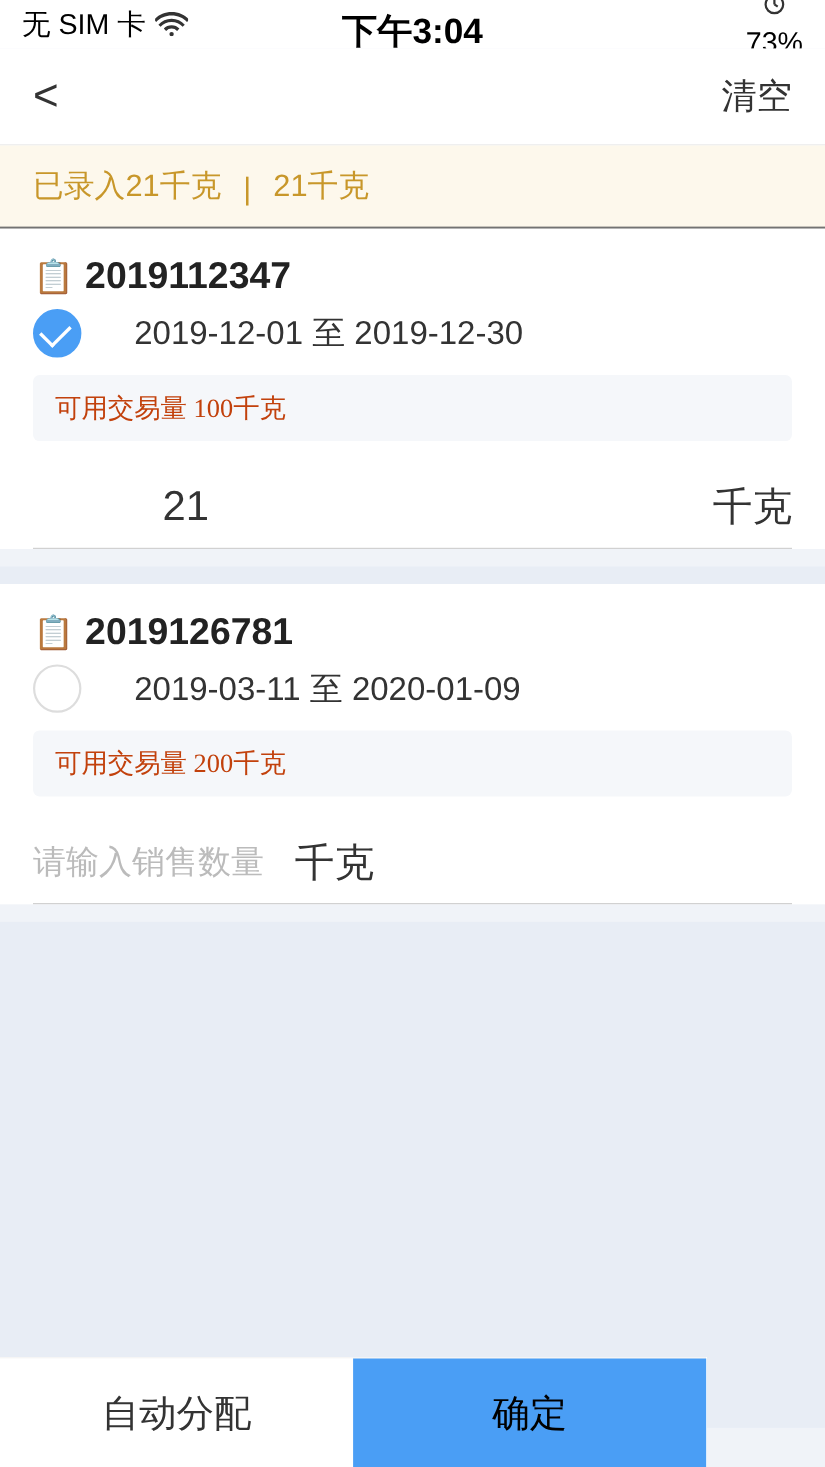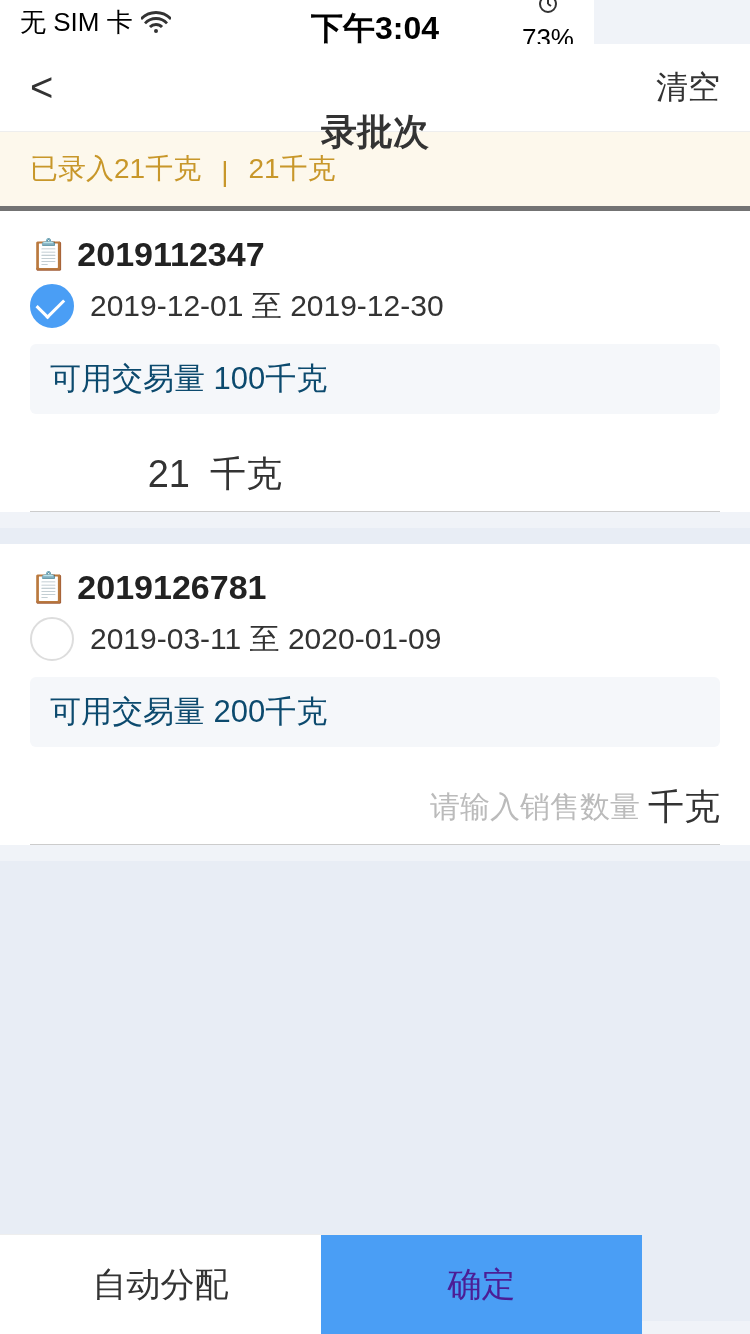--- a/index.html
+++ b/index.html
@@ -8,21 +8,21 @@
       width: 750px;
       min-height: 1334px;
       font-family: -apple-system, 'PingFang SC', 'Helvetica Neue', Arial, sans-serif;
       background: #f0f3f8;
       position: relative;
       overflow-x: hidden;
     }
 
     
     .status-bar {
-      width: 594px;
+      width: 750px;
       height: 44px;
       background: #fff;
       display: flex;
       align-items: center;
       justify-content: space-between;
       padding: 0 20px;
       font-size: 28px;
       font-weight: 500;
     }
     .status-left {
@@ -82,21 +82,21 @@
       cursor: pointer;
     }
 
     
     .info-bar {
       background: #fdf8ec;
       padding: 18px 30px;
       display: flex;
       align-items: flex-end;
       gap: 0;
-      border-bottom: 5px solid #737373;
+      border-bottom: 2px solid #737373;
     }
     .info-recorded {
       color: #c8972a;
       font-size: 28px;
     }
     .info-divider {
       color: #c8972a;
       font-size: 28px;
       margin: 0 20px;
     }
@@ -156,28 +156,30 @@
       display: block;
       width: 22px;
       height: 14px;
       border-left: 3px solid #fff;
       border-bottom: 3px solid #fff;
       transform: rotate(-45deg) translateY(-3px);
     }
     .batch-date {
       font-size: 30px;
       color: #333;
+      margin-left: 32px;
     }
     .avail-box {
       background: #f5f7fa;
       border-radius: 6px;
       padding: 14px 20px;
-      font-size: 31px;
-      color: #0c4a6e;
+      font-size: 24px;
+      color: #c2410c;
       margin-left: 0;
+      font-family: Liberation Serif, serif;
     }
     .qty-input {
       text-align: right;
       border: none;
       outline: none;
       font-size: 38px;
       color: #333;
       width: 160px;
       background: transparent;
     }
@@ -215,32 +217,32 @@
       color: #333;
       background: #fff;
       cursor: pointer;
     }
     .btn-confirm {
       flex: 1;
       display: flex;
       align-items: center;
       justify-content: center;
       font-size: 34px;
-      color: #4c1d95;
+      color: #000000;
       background: #4a9ef5;
       cursor: pointer;
     }
 
     .qty-row-wrapper {
       background: #fff;
     }
     .qty-inner {
       display: flex;
       align-items: center;
-      justify-content: flex-start;
+      justify-content: space-between;
       padding: 16px 30px 0 30px;
       gap: 20px;
     }
     .qty-line {
       height: 1px;
       background: #ccc;
       margin: 12px 30px 16px 30px;
     }
 
     .content-scroll {
@@ -273,21 +275,20 @@
     <svg width="44" height="22" viewBox="0 0 44 22">
       <rect x="0" y="2" width="40" height="18" rx="3" fill="none" stroke="#333" stroke-width="2"></rect>
       <rect x="40" y="7" width="4" height="8" rx="2" fill="#333"></rect>
       <rect x="2" y="4" width="27" height="14" rx="2" fill="#333"></rect>
     </svg>
   </div>
 </div>
 
 <div class="nav-bar" style="position:relative;">
   <span class="nav-back">&lt;</span>
-  <span class="nav-title-abs">录批次</span>
   <span class="nav-action">清空</span>
 </div>
 
 <div class="info-bar">
   <span class="info-recorded">已录入21千克</span>
   <span class="info-divider">|</span>
   <span class="info-amount">21千克</span>
 </div>
 
 <div class="content-scroll">
@@ -323,21 +324,21 @@
         <span class="batch-id">2019126781</span>
       </div>
       <div class="batch-date-row">
         <div class="radio-circle"></div>
         <span class="batch-date">2019-03-11 至 2020-01-09</span>
       </div>
       <div class="avail-box">可用交易量 200千克</div>
     </div>
 
     <div class="qty-row-wrapper">
-      <div class="qty-inner" style="justify-content:flex-end; display:flex; align-items:center; padding: 16px 30px 0 30px; gap:8px;">
+      <div class="qty-inner" style="justify-content:flex-start; display:flex; align-items:center; padding: 16px 30px 0 30px; gap:28px;">
         <span class="qty-placeholder" style="font-size:30px;color:#bbb;">请输入销售数量</span>
         <span class="qty-unit">千克</span>
       </div>
       <div class="qty-line"></div>
     </div>
   </div>
 
   <div style="min-height: 460px; background: #e8edf5;"></div>
 
 </div>

